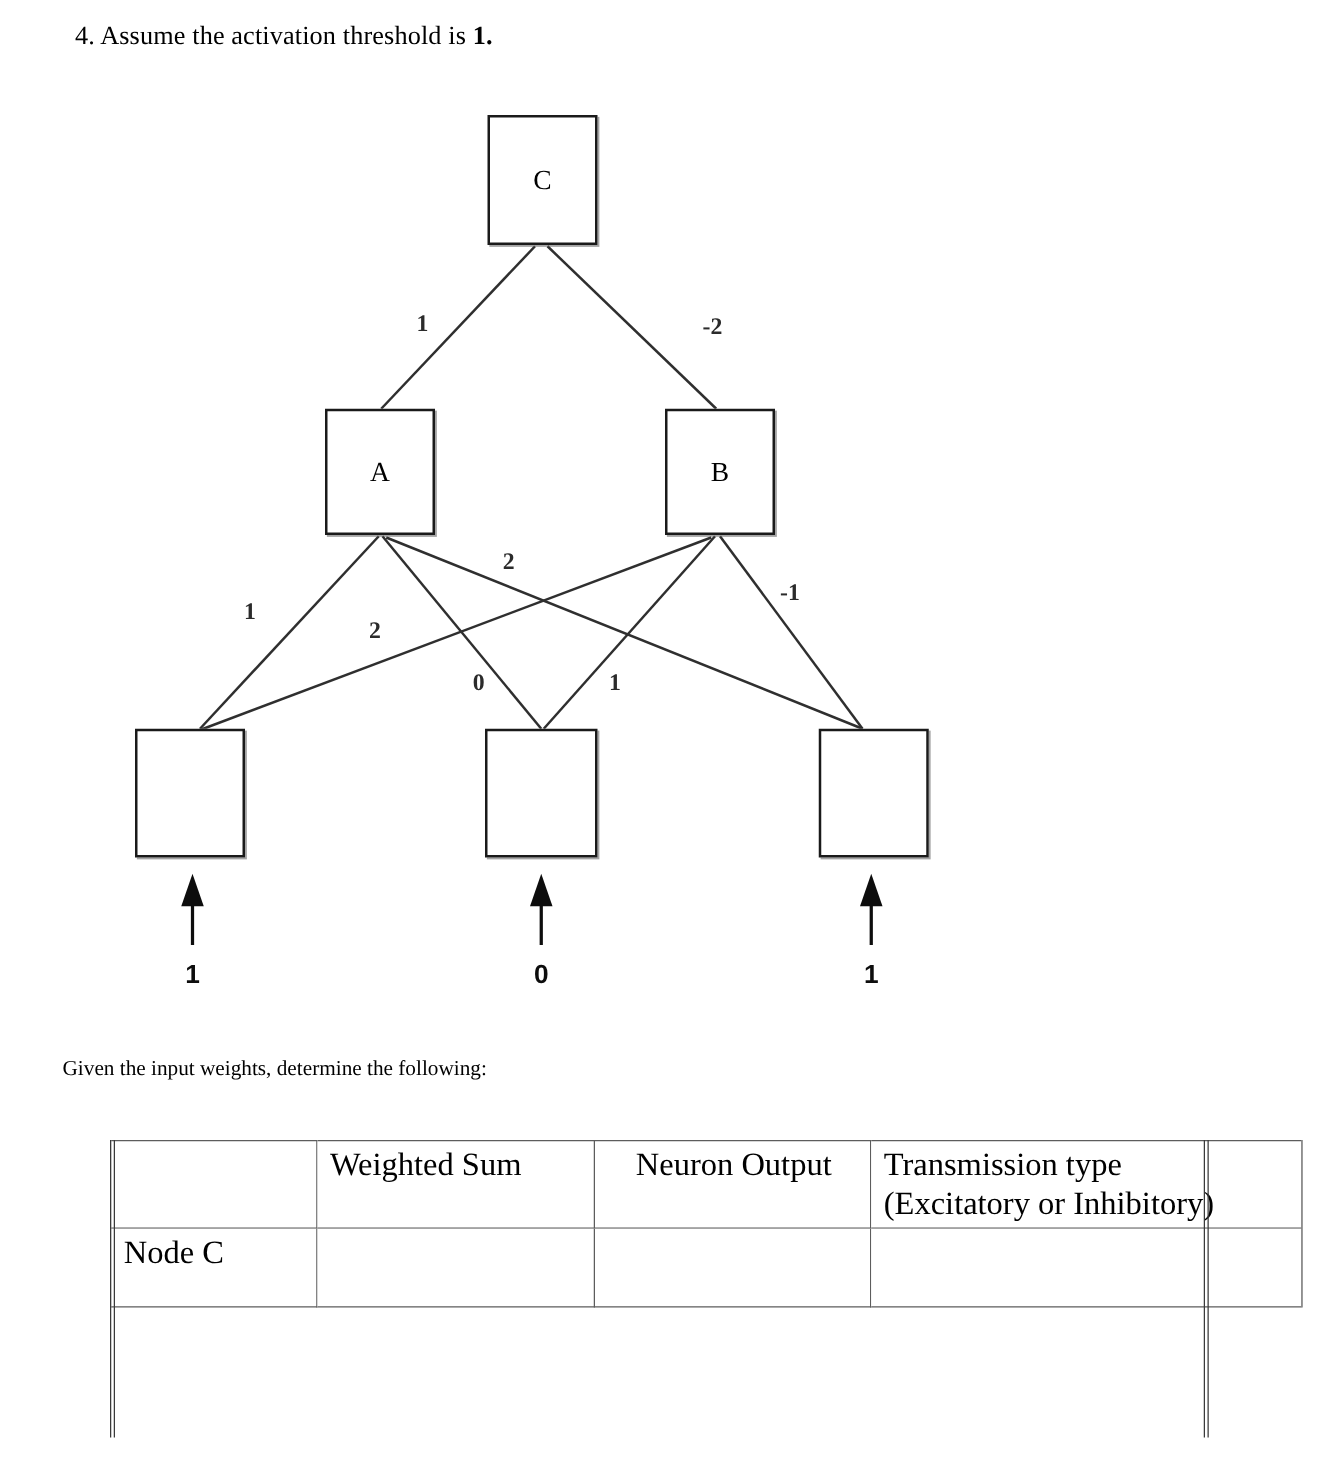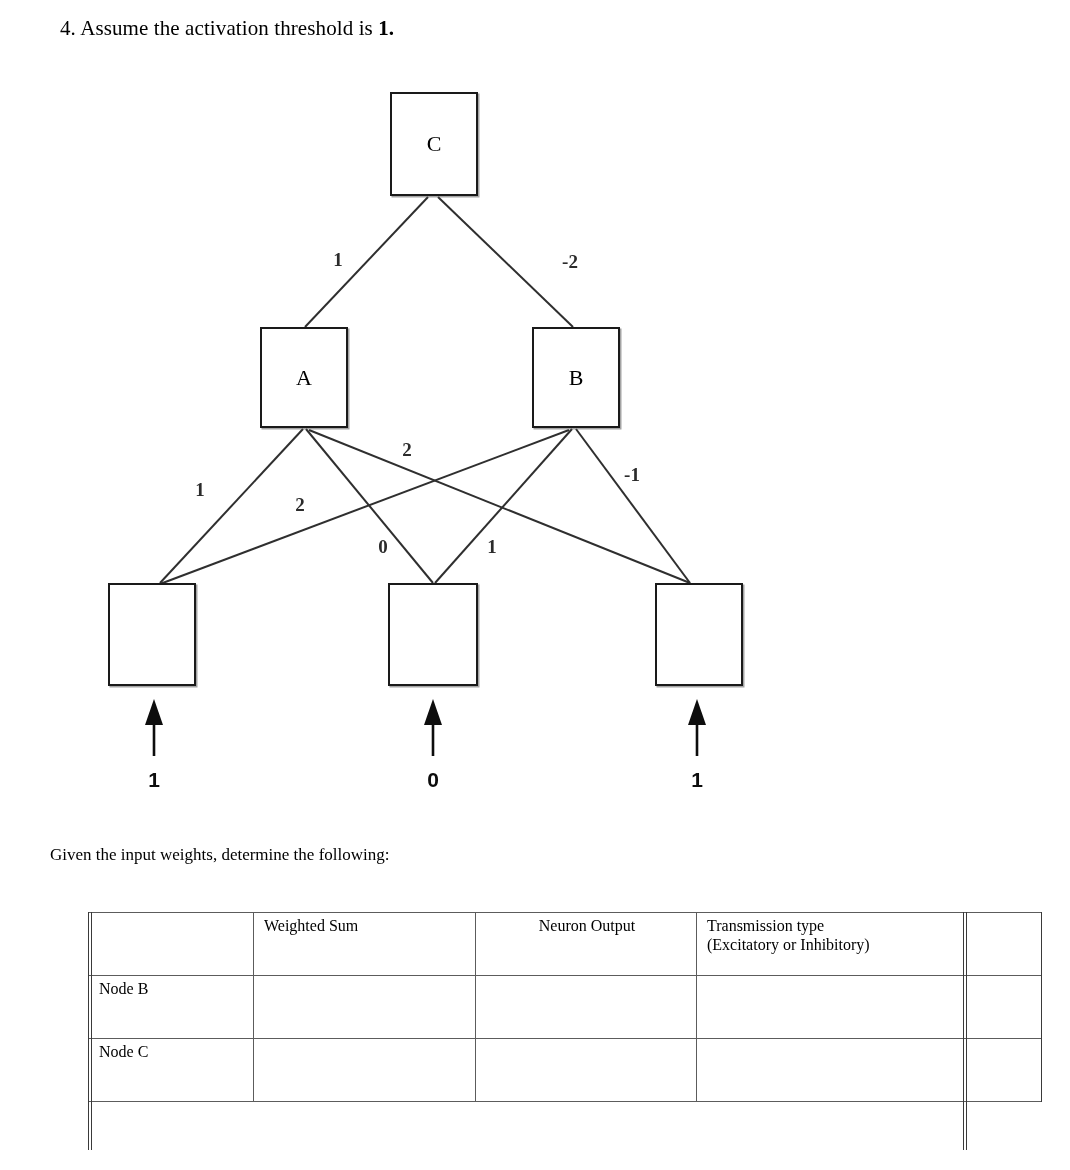--- a/index.html
+++ b/index.html
@@ -85,21 +85,21 @@
     table-layout:fixed;
     border-left:1px solid #3a3a3a;
     border-right:1px solid #3a3a3a;
     background:#fff;
   }
   table.answer-table td{
     border:1px solid #5c5c5c;
     border-top:none;
     border-left:none;
     padding:4px 8px 4px 10px;
-    font-size:16px;
+    font-size:26px;
     vertical-align:top;
     line-height:1.18;
     background:#ffffff;
   }
   table.answer-table tr td:last-child{ border-right:none; }
   table.answer-table tr:first-child td{ border-top:1px solid #5c5c5c; }
   table.answer-table td.col-label{ width:146px; }
   table.answer-table td.col-ws{ width:203px; }
   table.answer-table td.col-no{ width:202px;text-align:center; }
   table.answer-table td.col-tt{ width:326px; }
@@ -198,26 +198,20 @@
       <tr class="header-row">
         <td class="col-label"></td>
         <td class="col-ws">Weighted Sum</td>
         <td class="col-no">Neuron Output</td>
         <td class="col-tt">
           <span class="tt-line">Transmission type</span>
           <span class="tt-line">(Excitatory or Inhibitory)</span>
         </td>
       </tr>
       <tr class="data-row">
-        <td class="col-label">Node B</td>
-        <td class="col-ws"></td>
-        <td class="col-no"></td>
-        <td class="col-tt"></td>
-      </tr>
-      <tr class="data-row">
         <td class="col-label">Node C</td>
         <td class="col-ws"></td>
         <td class="col-no"></td>
         <td class="col-tt"></td>
       </tr>
     </tbody>
   </table>
 </div>
 
 </body></html>

